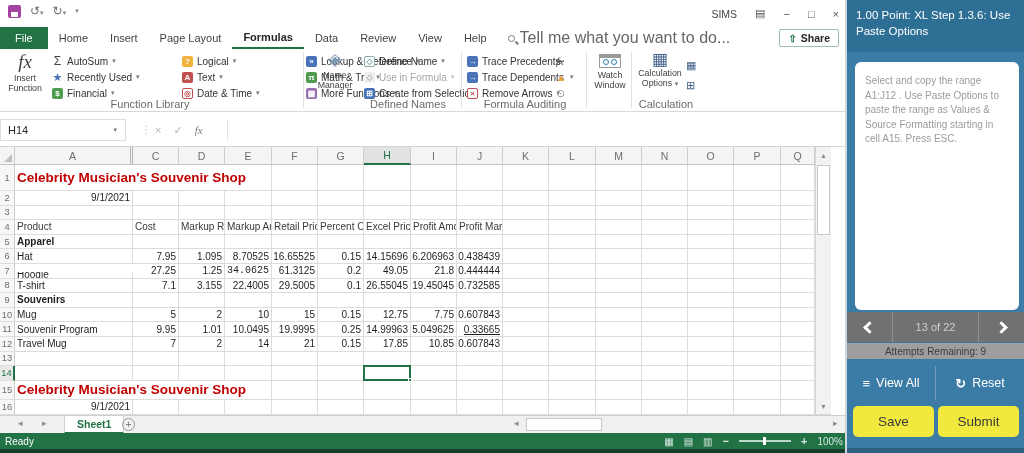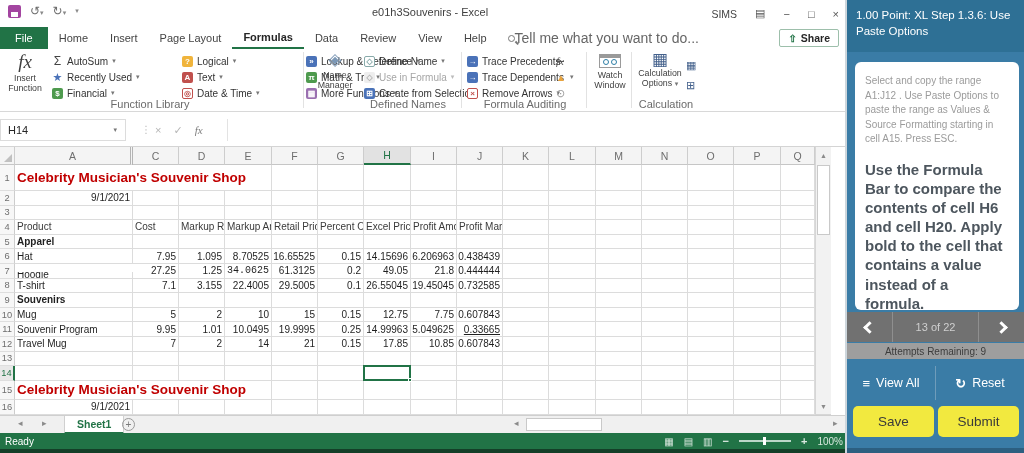--- a/index.html
+++ b/index.html
@@ -17,21 +17,21 @@
   .win-title{position:absolute;left:300px;top:6px;width:260px;text-align:center;font-size:11px;color:#3f3f3f}
   .tb-right{position:absolute;right:2px;top:0;height:27px;display:flex;align-items:center;gap:18px;padding-right:6px}
   .tb-user{font-size:10.5px;color:#444}
   .tb-ic{font-size:11px;color:#555}
 
   
   #tabsrow{position:absolute;left:0;top:27px;width:847px;height:22px;background:#fff;display:flex;align-items:stretch}
   .mtab{padding:0 11px;font-size:11px;color:#444;display:flex;align-items:center}
   .mtab.file{background:#217346;color:#fff;padding:0 15px}
   .mtab.active{font-weight:bold;color:#262626;border-bottom:2px solid #217346}
-  .tellme{display:flex;align-items:center;margin-left:10px;font-size:14px;color:#666}
+  .tellme{display:flex;align-items:center;gap:5px;margin-left:10px;font-size:16px;color:#666}
   .lens{width:7px;height:7px;border:1.5px solid #777;border-radius:50%;position:relative;display:inline-block}
   .lens::after{content:"";position:absolute;left:6px;top:6px;width:4px;height:1.5px;background:#777;transform:rotate(45deg)}
   .share-btn{position:absolute;right:8px;top:2px;height:18px;border:1px solid #9dbfab;border-radius:2px;display:flex;align-items:center;gap:4px;padding:0 8px;font-size:10.5px;color:#262626;font-weight:bold;background:#fff}
   .share-ic{font-size:10px;color:#217346}
 
   
   #ribbon{position:absolute;left:0;top:49px;width:847px;height:63px;background:#fff;border-bottom:1px solid #d8d8d8}
   .grp-label{position:absolute;bottom:1px;font-size:11px;color:#6b6b6b;text-align:center}
   .vsep{position:absolute;top:3px;bottom:3px;width:1px;background:#e2e2e2}
   .bigbtn{position:absolute;top:2px;text-align:center;color:#3f3f3f}
@@ -133,21 +133,20 @@
 
 <div id="root">
 
   <div id="titlebar">
     <div class="qat">
       <span class="save-ic"></span>
       <span class="qat-gl">↺<span class="qat-car">▾</span></span>
       <span class="qat-gl">↻<span class="qat-car">▾</span></span>
       <span class="qat-car">▾</span>
     </div>
-    <div class="win-title">e01h3Souvenirs - Excel</div>
     <div class="tb-right">
       <span class="tb-user">SIMS</span>
       <span class="tb-ic">▤</span>
       <span class="tb-ic">−</span>
       <span class="tb-ic">□</span>
       <span class="tb-ic">×</span>
     </div>
   </div>
 
   <div id="tabsrow">
@@ -677,21 +676,20 @@
       <span>100%</span>
     </div>
   </div>
   <div id="bottomstrip"></div>
   <div id="excel-edge"></div>
 
   <div id="panel">
     <div class="panel-header">1.00 Point: XL Step 1.3.6: Use Paste Options</div>
     <div class="panel-card">
       <p class="p1">Select and copy the range A1:J12 . Use Paste Options to paste the range as Values &amp; Source Formatting starting in cell A15. Press ESC.</p>
-      <p class="p2">Use the Formula Bar to compare the contents of cell H6 and cell H20. Apply bold to the cell that contains a value instead of a formula.</p>
     </div>
     <div class="pager">
       <div class="pager-btn l">
           <span class="chev left"></span>
         </div>
       <div class="pager-text">13 of 22</div>
       <div class="pager-btn r">
           <span class="chev right"></span>
         </div>
     </div>

